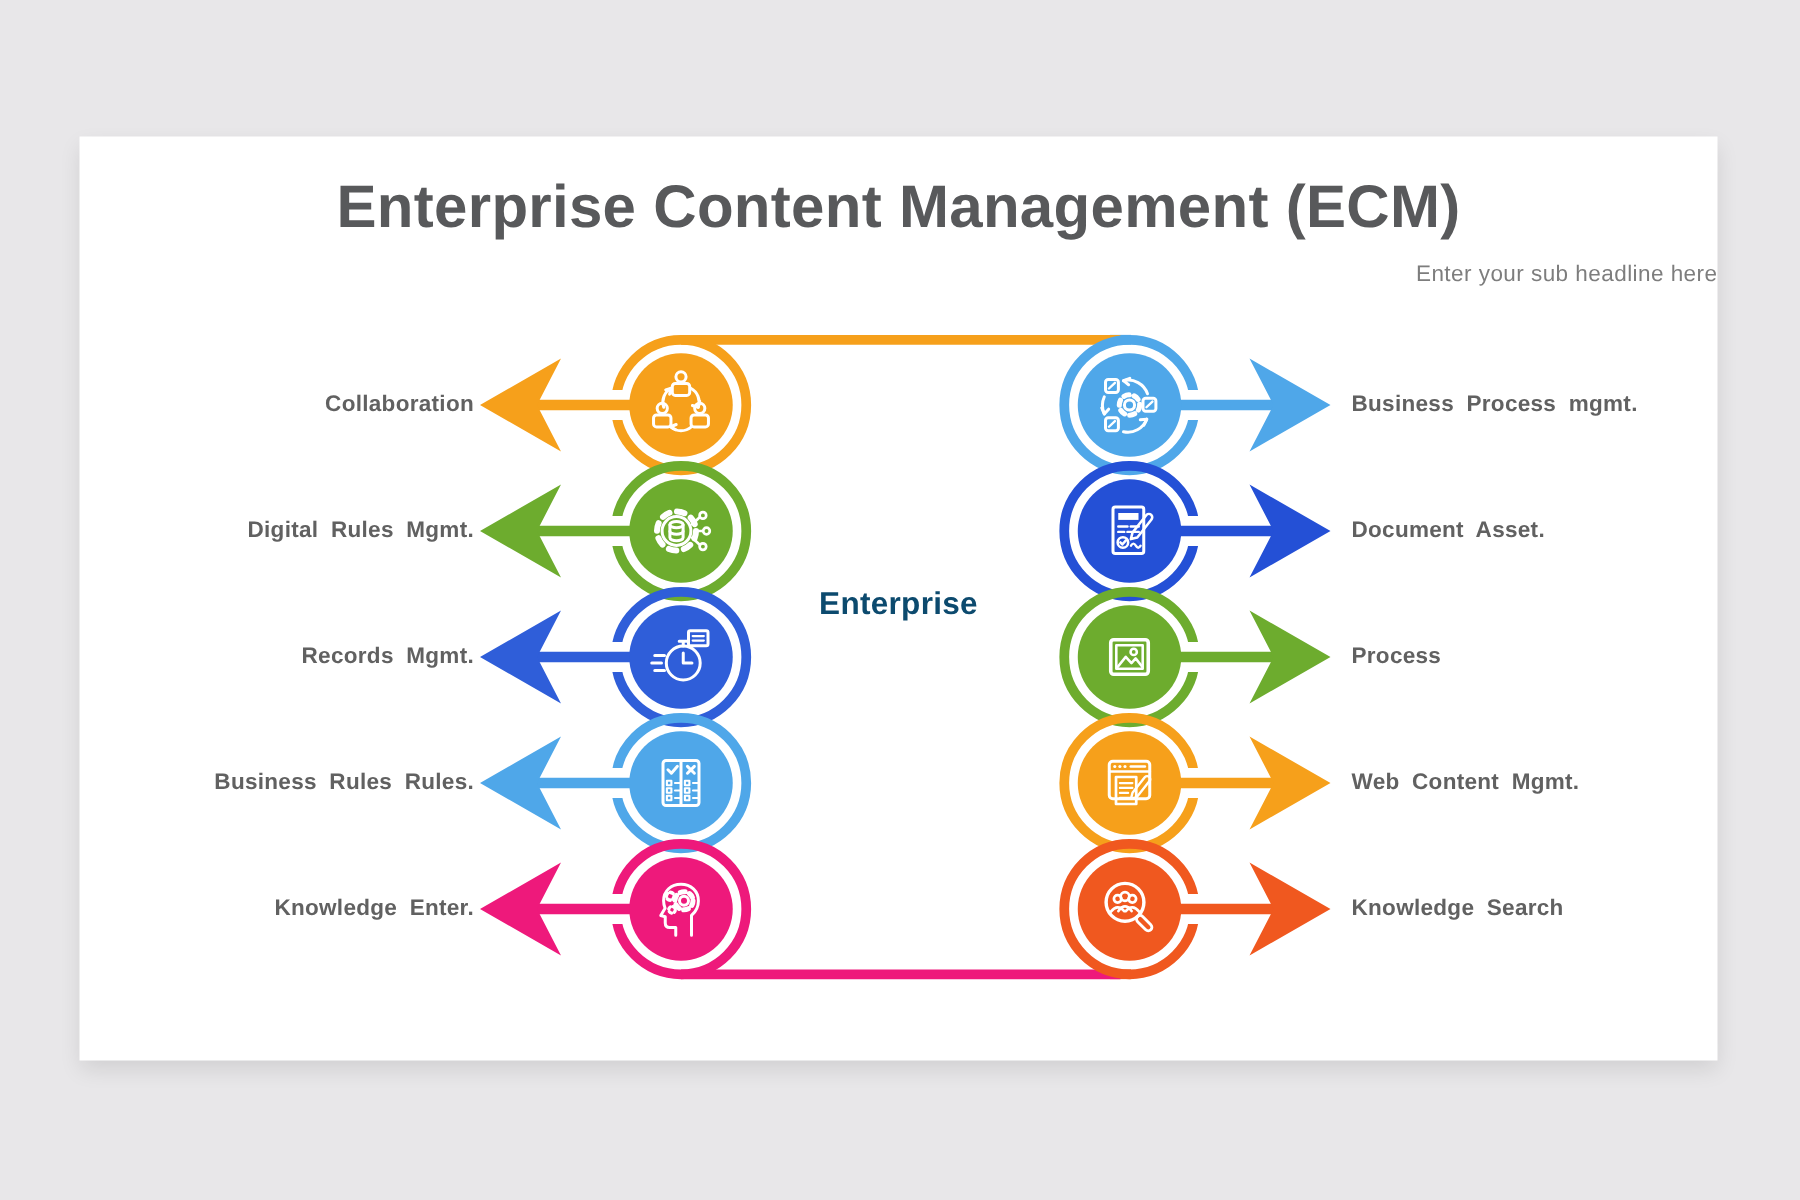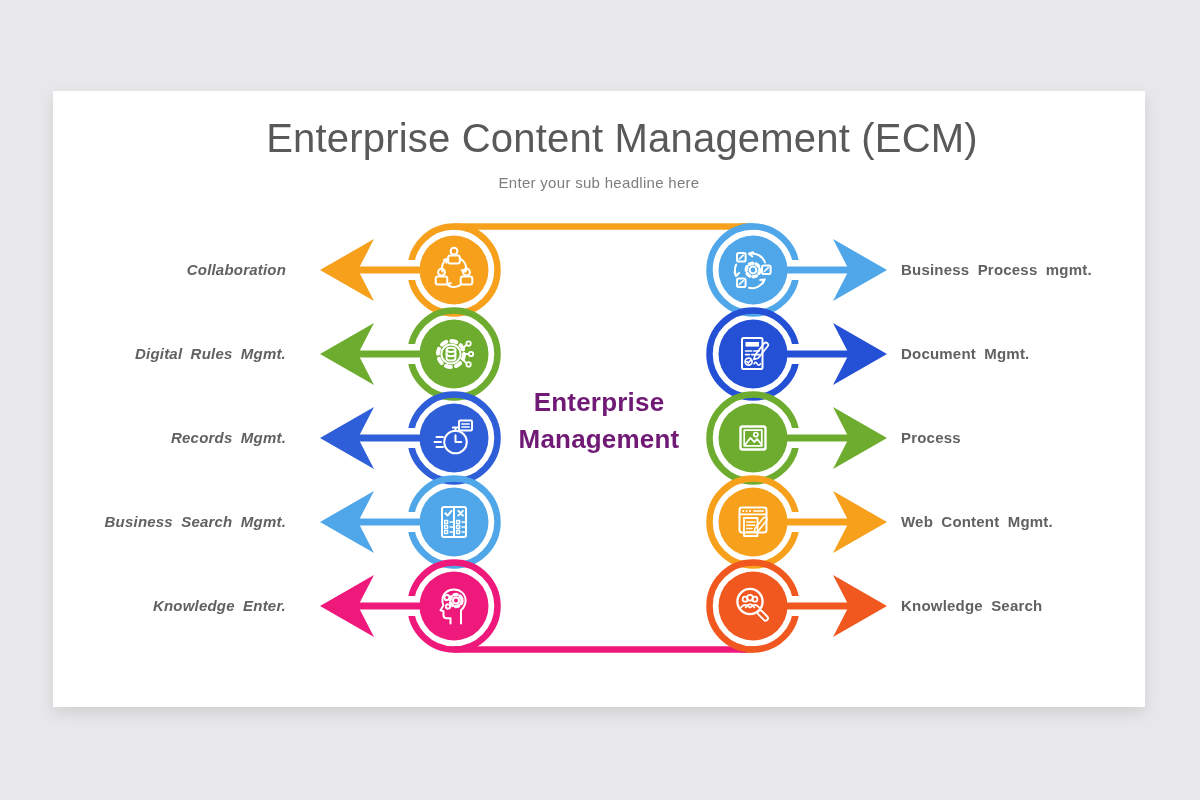--- a/index.html
+++ b/index.html
@@ -7,41 +7,40 @@
     width:1200px;height:800px;position:relative;overflow:hidden;
     background:#e8e7e9;
     font-family:"Liberation Sans", sans-serif;
   }
   .slide{
     position:absolute;left:53px;top:91px;width:1092px;height:616px;
     background:#ffffff;box-shadow:0 6px 14px rgba(0,0,0,0.10);
   }
   .title{
     position:absolute;left:53px;top:116px;width:1092px;
-    text-align:center;font-size:40px;font-weight:400;color:#58595b;
+    text-align:center;font-size:40px;font-weight:700;color:#58595b;
     letter-spacing:0.2px;
-    padding-left:23px;
   }
   .subtitle{
     position:absolute;left:53px;top:174px;width:1092px;
-    text-align:center;font-size:15px;font-weight:400;color:#7d7d7d;
+    text-align:right;font-size:15px;font-weight:400;color:#7d7d7d;
     letter-spacing:0.3px;
   }
   .center-title{
     position:absolute;left:449px;top:384px;width:300px;
-    text-align:center;font-size:26px;font-weight:700;color:#701a75;
+    text-align:center;font-size:21px;font-weight:700;color:#0c4a6e;
     line-height:37px;letter-spacing:0.2px;
   }
   .diagram{position:absolute;left:0;top:0;width:1200px;height:800px;}
   .label{
     position:absolute;height:22px;line-height:22px;
     font-size:15px;font-weight:700;color:#616161;
     letter-spacing:0.2px;word-spacing:4px;white-space:nowrap;
   }
-  .label.left{right:914px;text-align:left;font-style:italic;}
+  .label.left{right:884px;text-align:left;}
   .label.right{left:901px;text-align:right;}
   
   .ring{fill:none;stroke:var(--c);stroke-width:6.5;}
   .fillc{fill:var(--c);stroke:none;}
   .gap{fill:#ffffff;stroke:none;}
   .conn{stroke-width:6.5;fill:none;}
   .ic{stroke:#ffffff;fill:none;stroke-width:2;stroke-linecap:round;stroke-linejoin:round;}
   .ic .fw{fill:#ffffff;stroke:none;}
   .teeth{fill:none;}
 </style>
@@ -257,25 +256,24 @@
     <rect class="fillc" x="783" y="602.5" width="68" height="7"></rect>
     <path class="fillc" d="M887,606 L833,575 L849,606 L833,637 Z"></path>
     <circle class="fillc" cx="753" cy="606" r="34.5"></circle>
     <use href="#ic-enterprise-search" x="729" y="582"></use>
   </g>
 </svg>
 
 <div class="label left" style="top:259px">Collaboration</div>
 <div class="label left" style="top:343px">Digital Rules Mgmt.</div>
 <div class="label left" style="top:427px">Records Mgmt.</div>
-<div class="label left" style="top:511px">Business Search Mgmt.</div>
+<div class="label left" style="top:511px">Business Rules Rules.</div>
 <div class="label left" style="top:595px">Knowledge Enter.</div>
 
 <div class="label right" style="top:259px">Business Process mgmt.</div>
-<div class="label right" style="top:343px">Document Mgmt.</div>
+<div class="label right" style="top:343px">Document Asset.</div>
 <div class="label right" style="top:427px">Process</div>
 <div class="label right" style="top:511px">Web Content Mgmt.</div>
 <div class="label right" style="top:595px">Knowledge Search</div>
 
 <div class="center-title">
   <div>Enterprise</div>
-  <div>Management</div>
 </div>
 
 </body></html>

